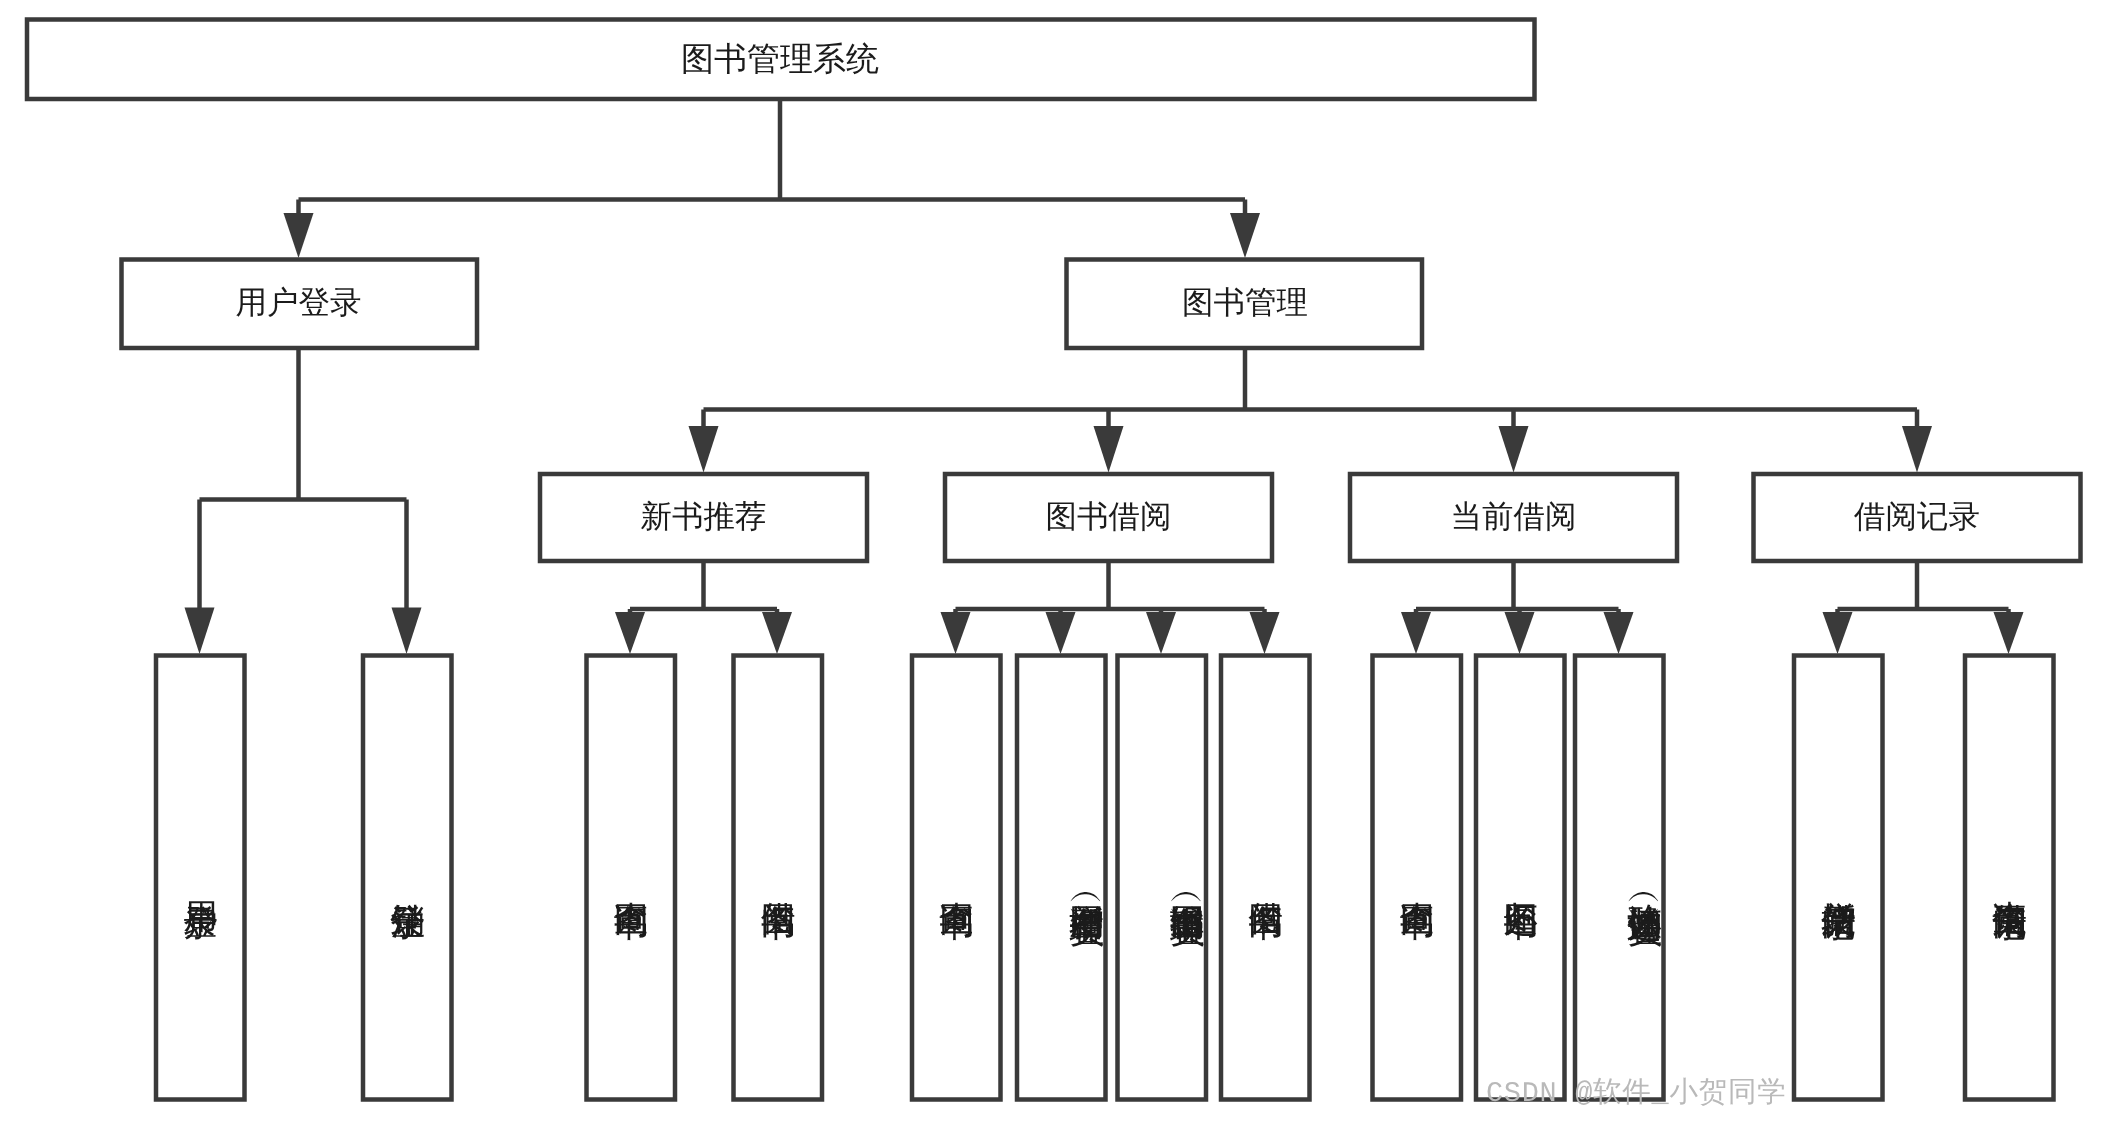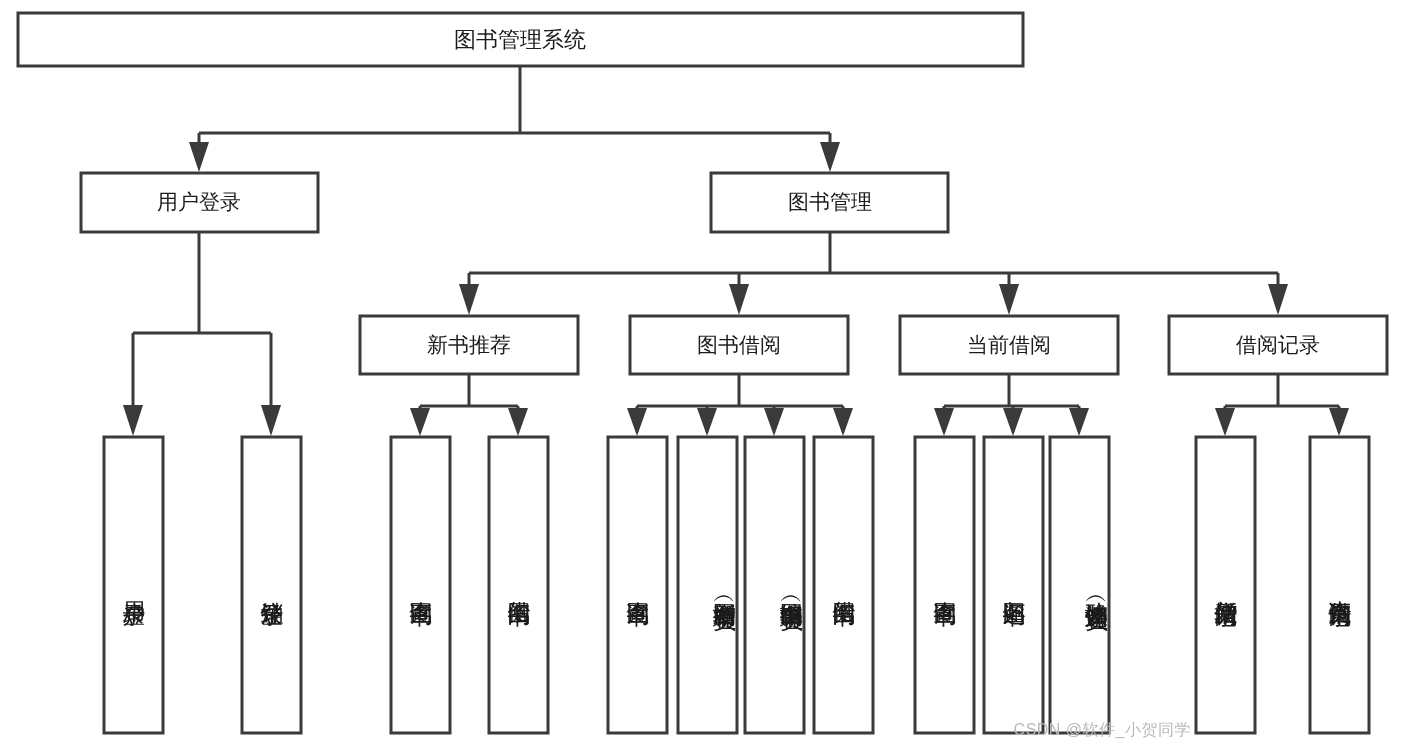--- a/index.html
+++ b/index.html
@@ -61,22 +61,22 @@
     line-height: 1.12;
     letter-spacing: 1px;
     color: #1b1b1b;
     white-space: nowrap;
     pointer-events: none;
   }
   .watermark {
     position: absolute;
     right: 10px;
     bottom: 6px;
-    font-family: Liberation Sans, sans-serif;
-    font-size: 16px;
+    font-family: Liberation Mono, monospace;
+    font-size: 19px;
     color: #b9b9b9;
     letter-spacing: 0.5px;
     white-space: nowrap;
   }
 </style>
 </head>
 <body>
 
 <div id="diagram-root">
 

